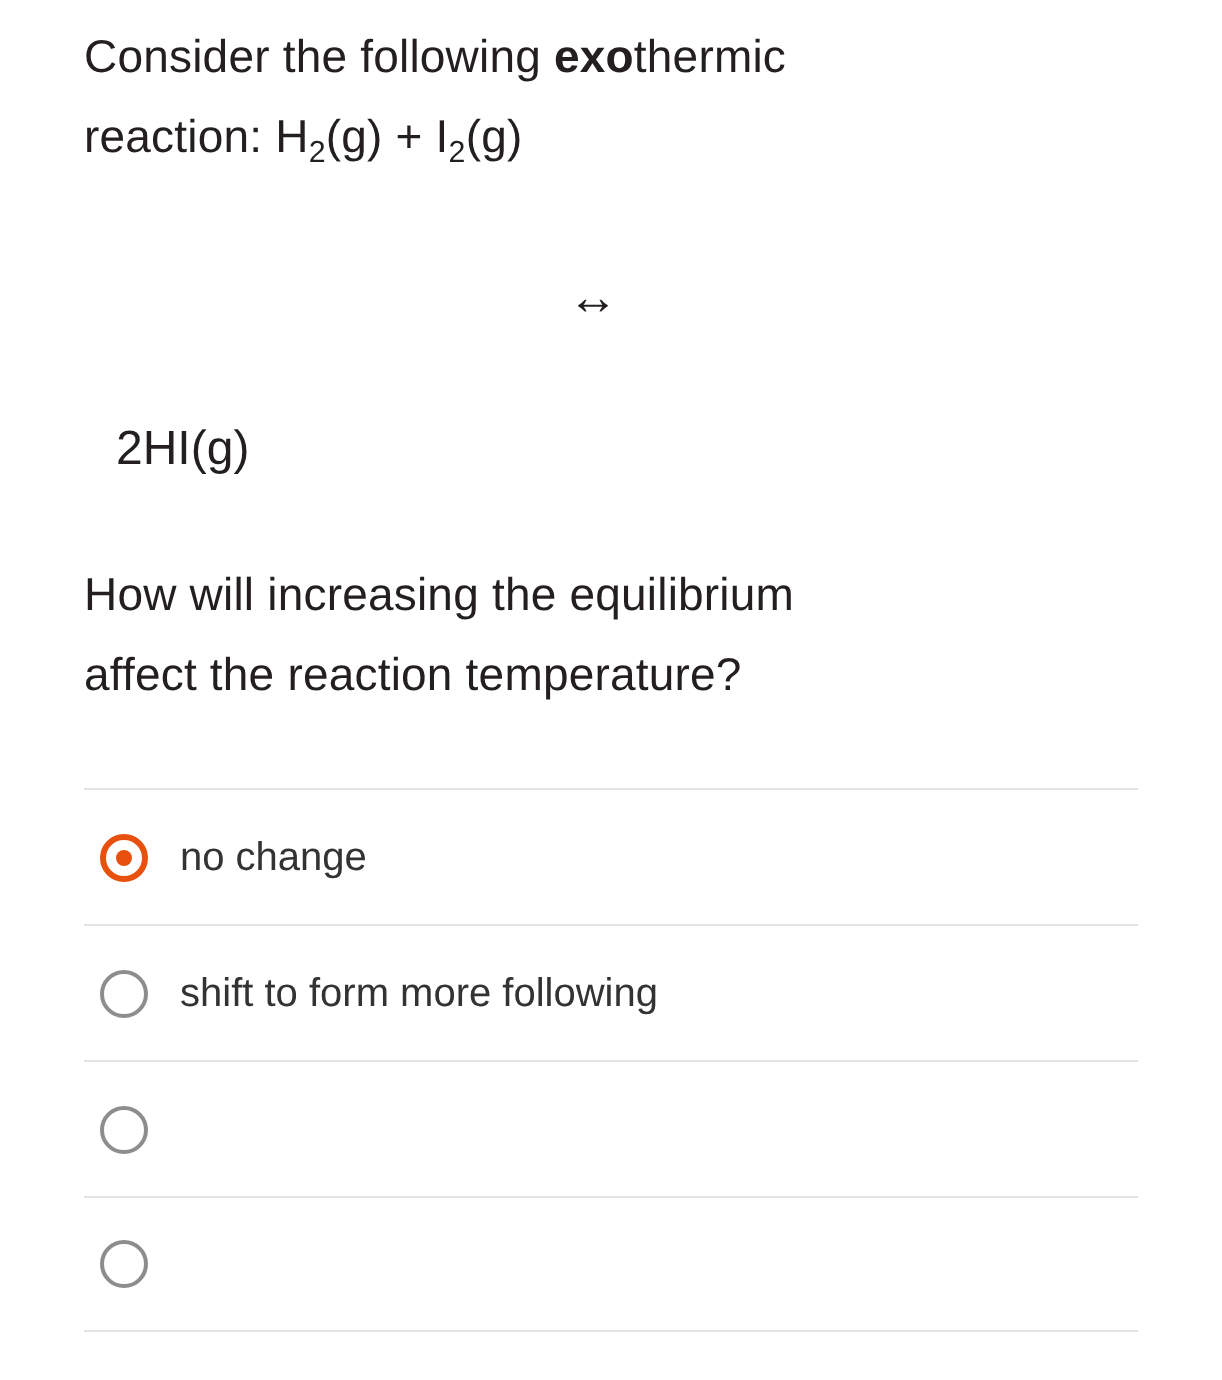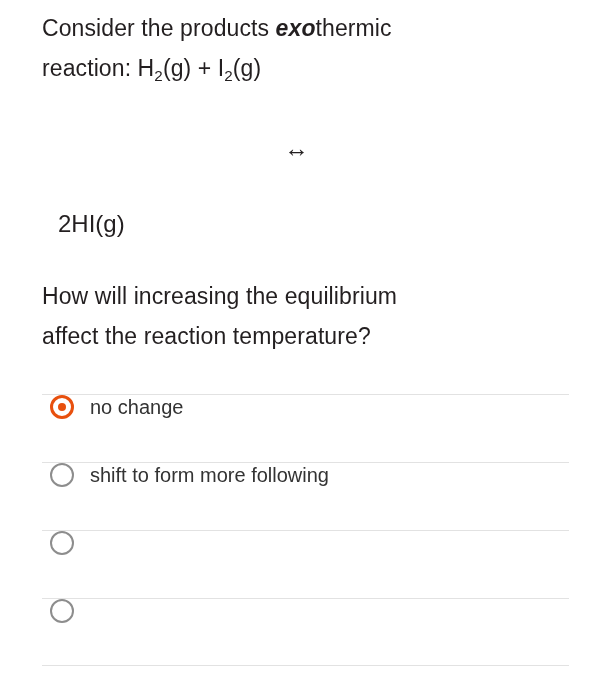--- a/index.html
+++ b/index.html
@@ -25,21 +25,20 @@
     padding-top: 8px;
   }
   .q-line {
     font-size: 23px;
     line-height: 40px;
     color: #231f20;
     letter-spacing: 0.1px;
   }
   .q-line .bold-italic {
     font-weight: bold;
-    font-style: italic;
     margin-top: 48px;
   }
   sub {
     font-size: 0.66em;
     vertical-align: baseline;
     position: relative;
     top: 0.32em;
   }
   .arrow-row {
     text-align: center;
@@ -60,20 +59,21 @@
     padding-top: 37px;
   }
   .options {
     position: absolute;
     left: 42px;
     right: 42px;
     top: 394px;
   }
   .option {
     display: flex;
+    align-items: center;
     height: 68px;
     border-top: 1px solid #e2e2e2;
     box-sizing: border-box;
   }
   .option:last-child {
     border-bottom: 1px solid #e2e2e2;
   }
   .radio {
     width: 24px;
     height: 24px;
@@ -107,21 +107,21 @@
     color: #333333;
     line-height: 24px;
   }
 </style>
 </head>
 <body>
 
 <div class="page">
 
   <div class="question">
-    <div class="q-line"><span>Consider the products </span><span class="bold-italic">exo</span><span>thermic</span></div>
+    <div class="q-line"><span>Consider the following </span><span class="bold-italic">exo</span><span>thermic</span></div>
     <div class="q-line"><span>reaction:  H</span><sub>2</sub><span>(g) + I</span><sub>2</sub><span>(g)</span></div>
 
     <div class="arrow-row">↔</div>
 
     <div class="product-row">2HI(g)</div>
 
     <div class="q-tail">
       <div class="q-line">How will increasing the equilibrium</div>
       <div class="q-line">affect the reaction temperature?</div>
     </div>

